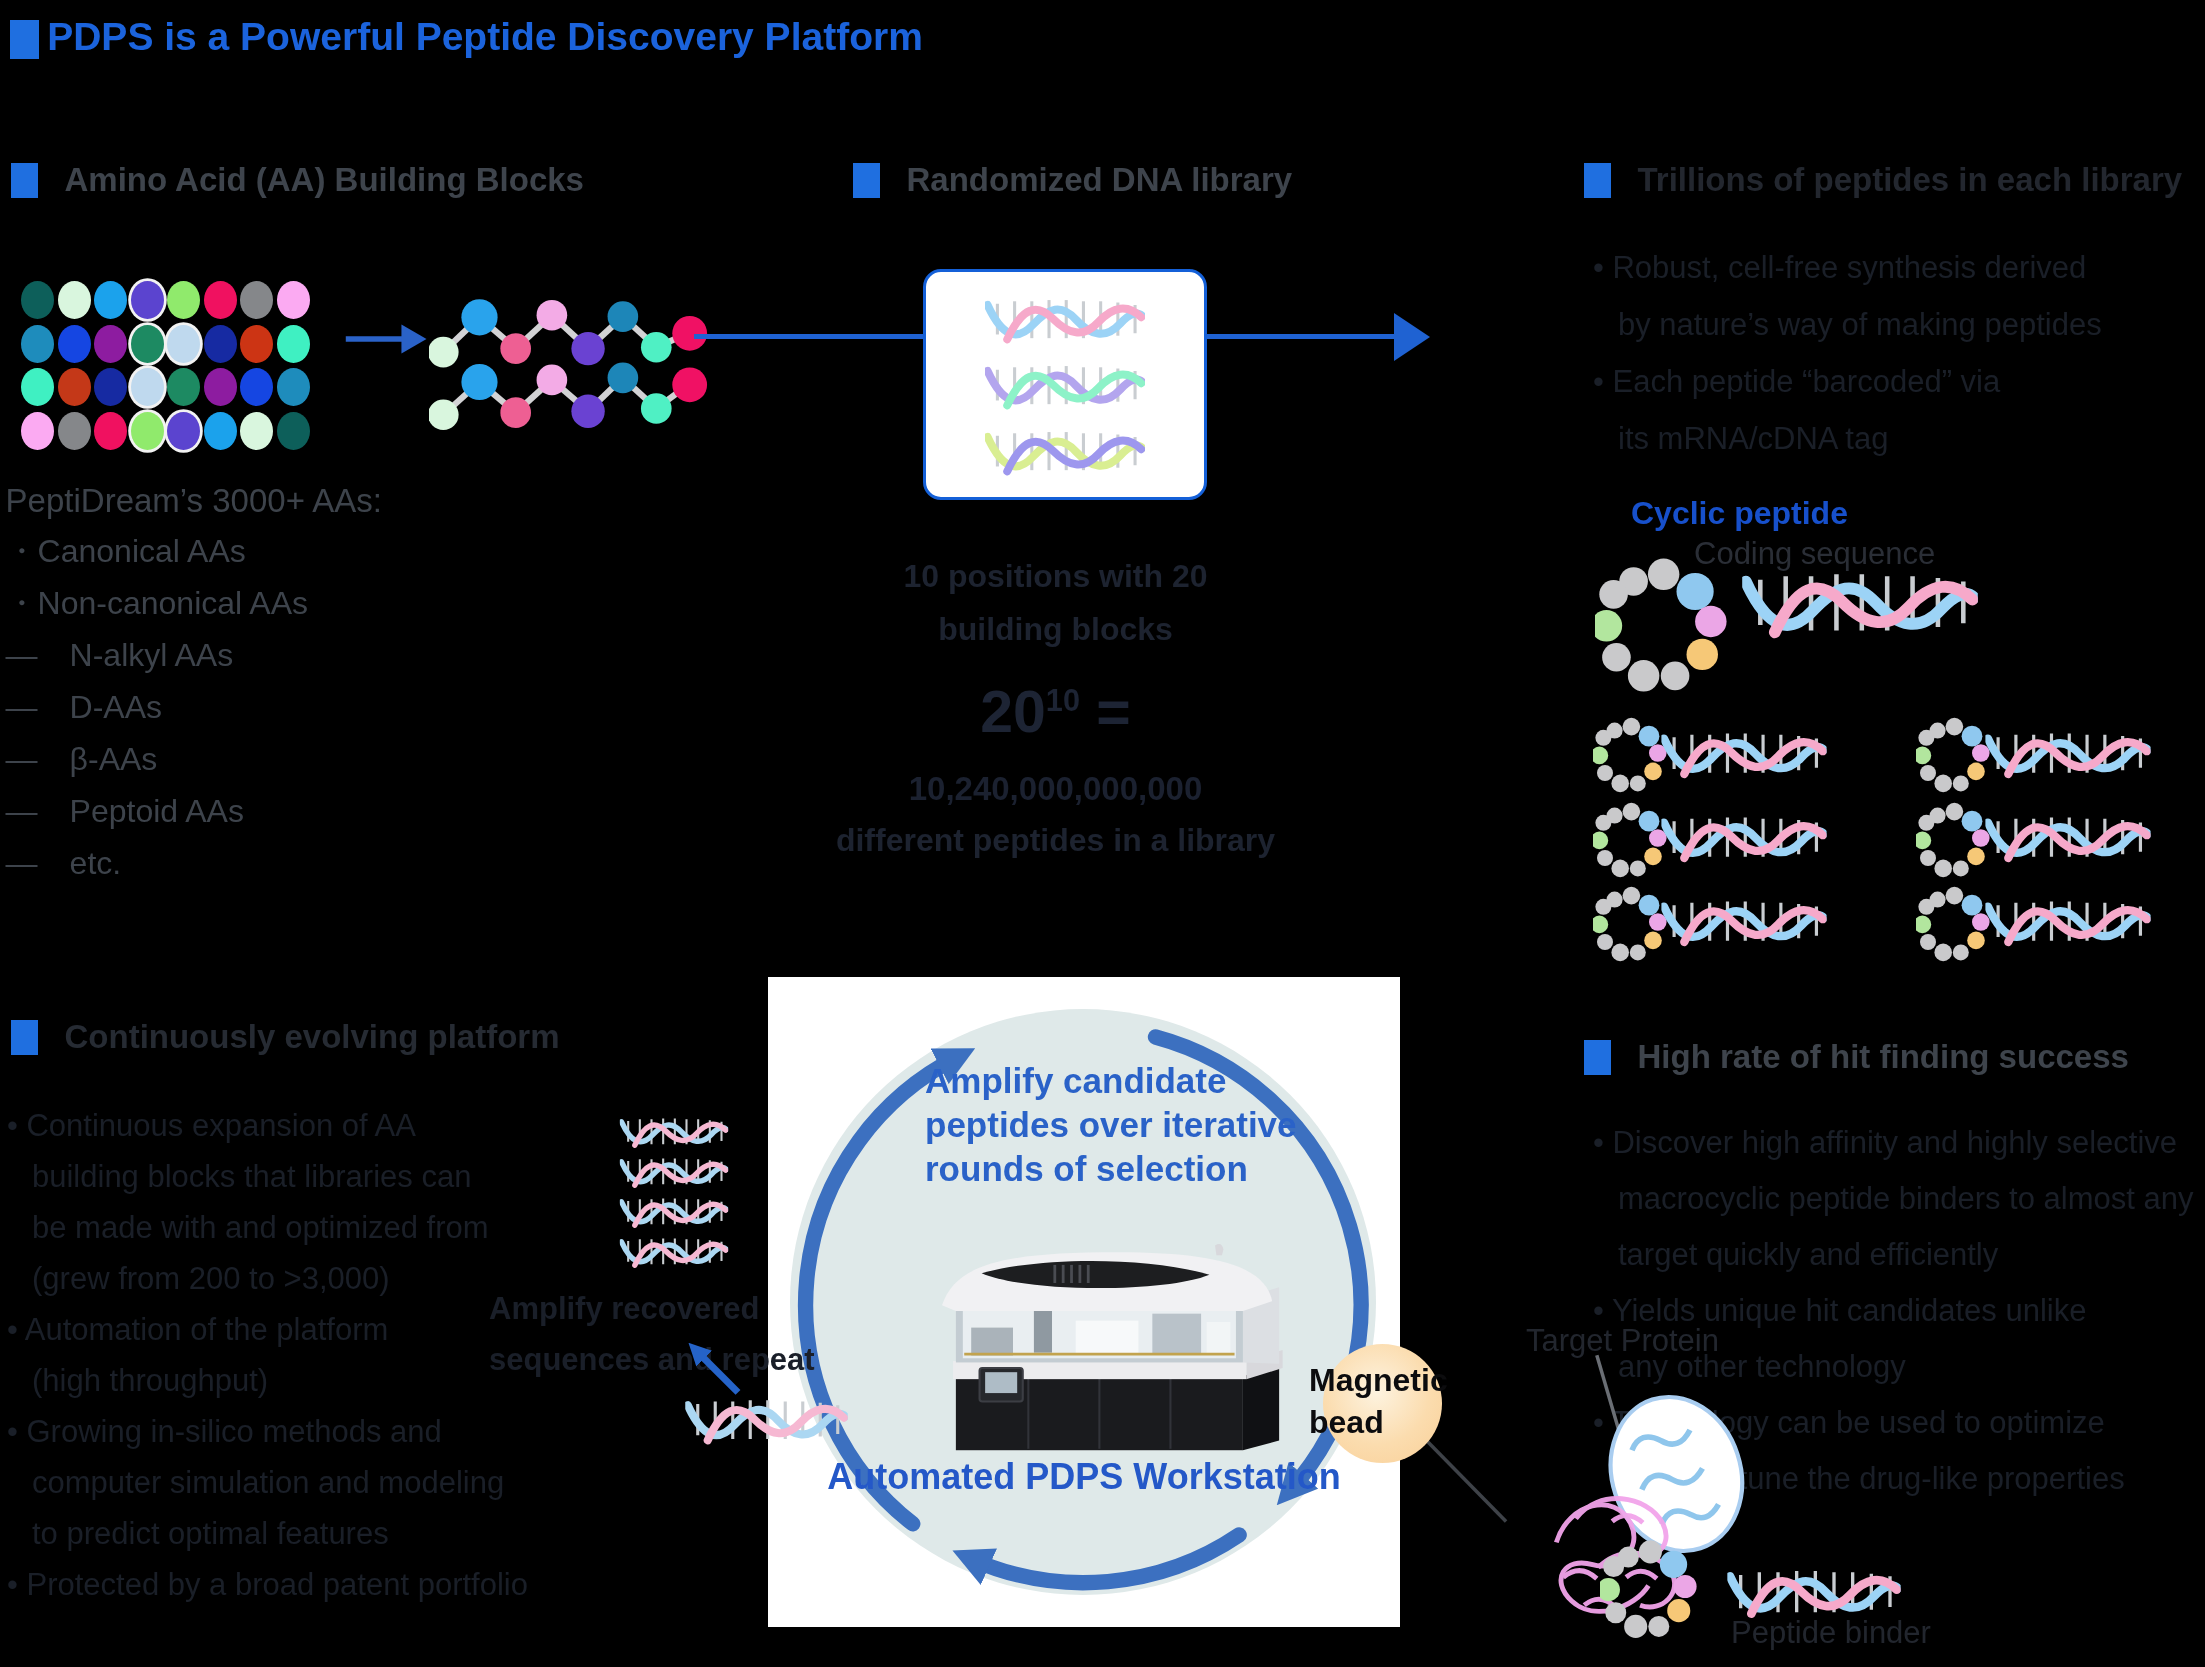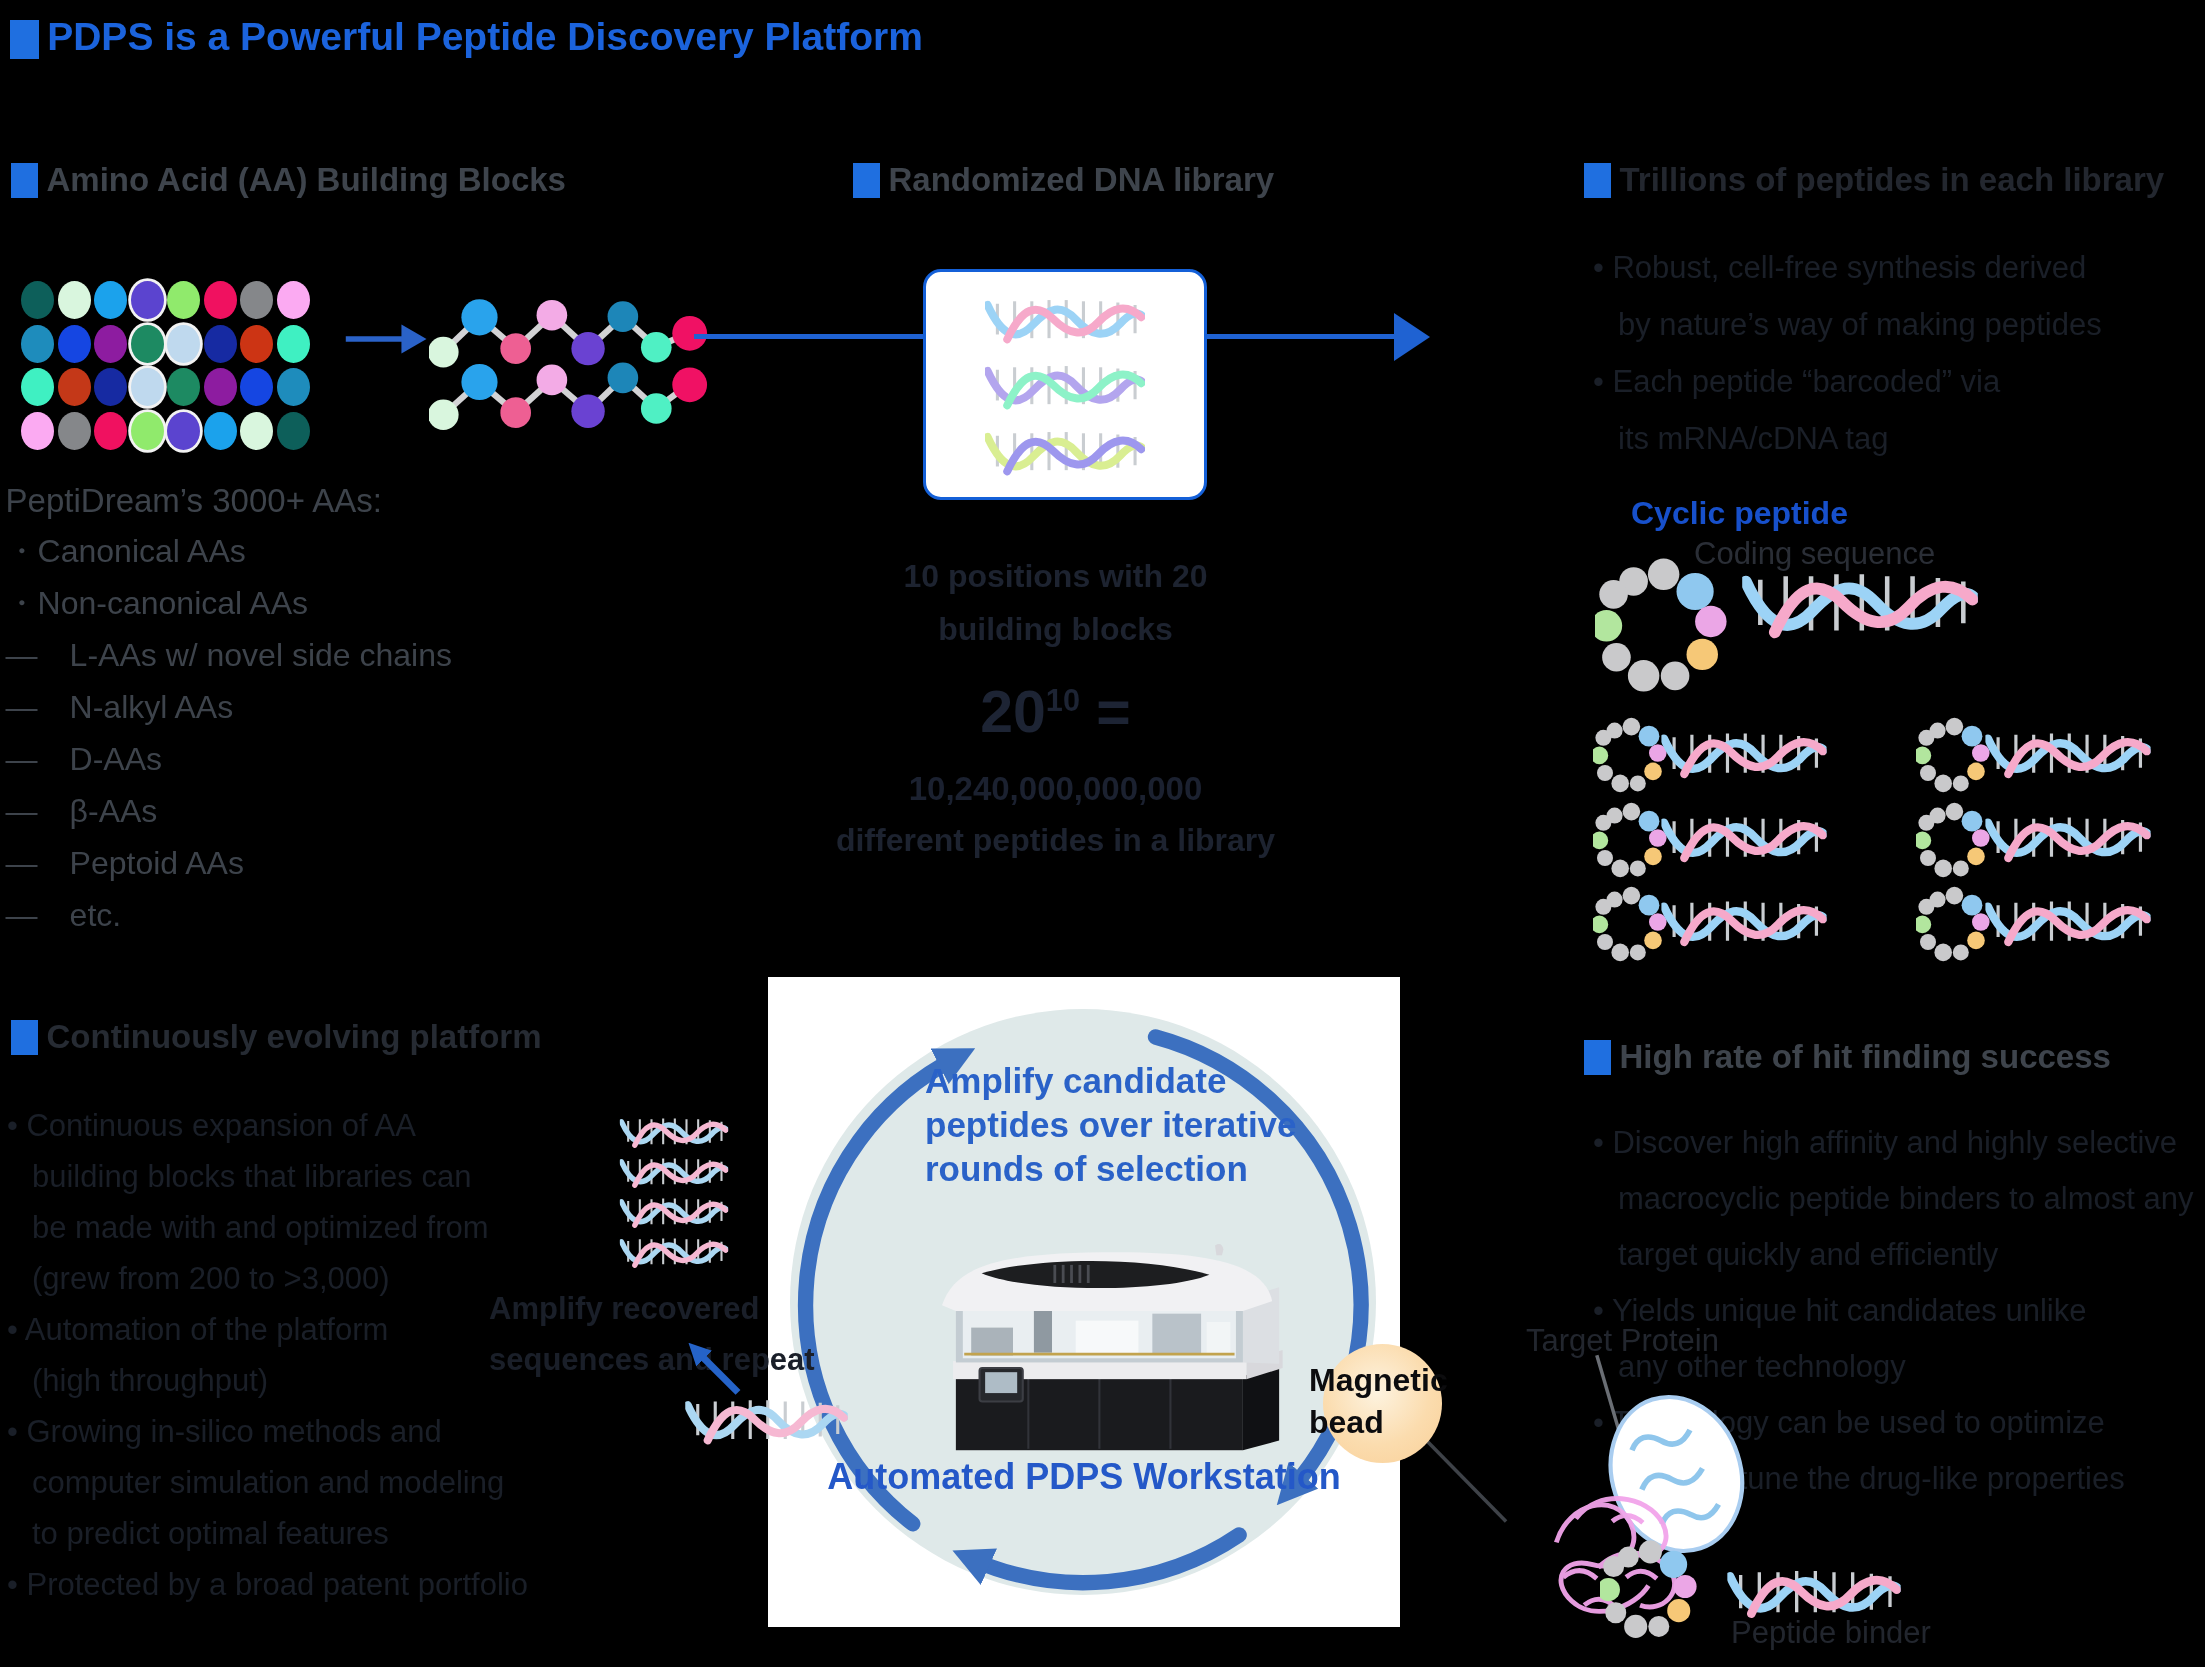--- a/index.html
+++ b/index.html
@@ -1,20 +1,20 @@
 <!DOCTYPE html>
 <html style="font-size:11px"><head>
 <meta charset="utf-8">
 <style>
   html,body{margin:0;padding:0;background:#000;}
   body{width:2205px;height:1668px;position:relative;overflow:hidden;
        font-family:"Liberation Sans","DejaVu Sans",sans-serif;}
   .abs{position:absolute;}
   
-  .sec{display:flex;align-items:center;gap:9px;}
+  .sec{display:flex;align-items:center;gap:27px;}
   .sq{width:26.5px;height:35px;background:#1f6fe0;flex:0 0 auto;}
   .sec .t{font-size:33px;font-weight:bold;white-space:nowrap;}
   .gray .t{color:#3e444c;}
   .dimh .t{color:#23272f;}
   .dimh2 .t{color:#262b33;}
   .title-row{display:flex;align-items:flex-end;gap:8.4px;}
   .title-row .sq{width:29px;height:39px;}
   .title-row .t{font-size:39px;font-weight:bold;color:#1b63dc;white-space:nowrap;}
   
   .bl{font-size:31px;color:#1a1f28;line-height:51px;white-space:nowrap;}
@@ -175,21 +175,20 @@
   <circle cx="228" cy="190" r="24" style="fill: rgb(106, 66, 210);"></circle>
   <circle cx="278" cy="142" r="22" style="fill: rgb(29, 134, 184);"></circle>
   <circle cx="326" cy="186" r="22" style="fill: rgb(79, 240, 196);"></circle>
   <circle cx="374" cy="152" r="25" style="fill: rgb(240, 17, 100);"></circle>
 </svg>
 
 <div class="abs intro" style="left:5.6px;top:482px;">PeptiDream’s 3000+ AAs:</div>
 <div class="abs aa-list" style="left:5.6px;top:525px;">
   <div>・Canonical AAs</div>
   <div>・Non-canonical AAs</div>
-  <div>— L-AAs w/ novel side chains</div>
   <div>— N-alkyl AAs</div>
   <div>— D-AAs</div>
   <div>— β-AAs</div>
   <div>— Peptoid AAs</div>
   <div>— etc.</div>
 </div>
 
 <div class="abs sec gray" style="left:853px;top:161px;">
   <span class="sq"></span>
   <span class="t">Randomized DNA library</span>

